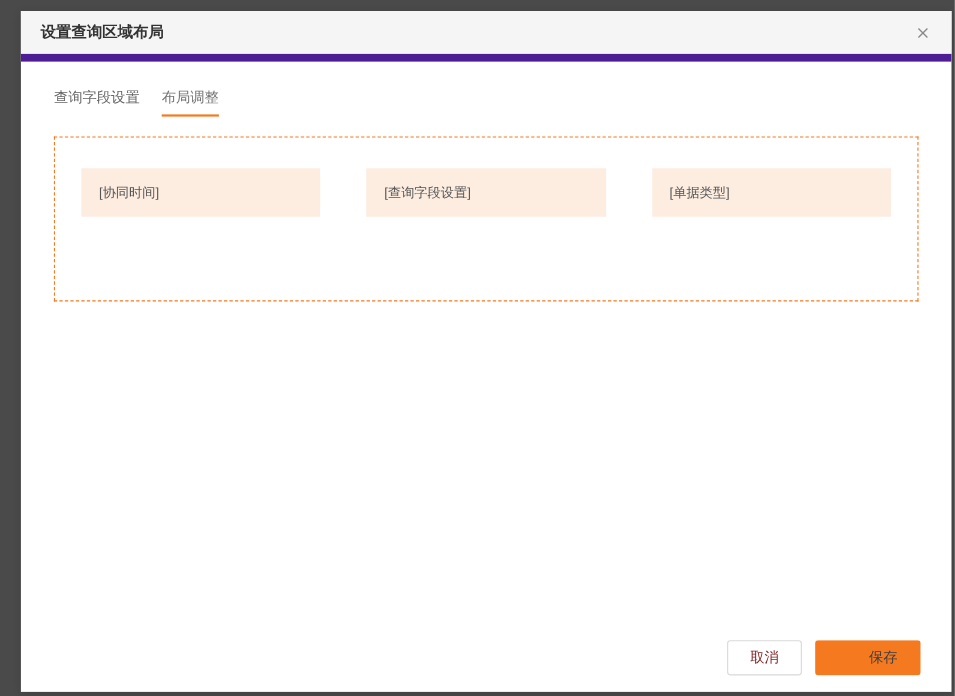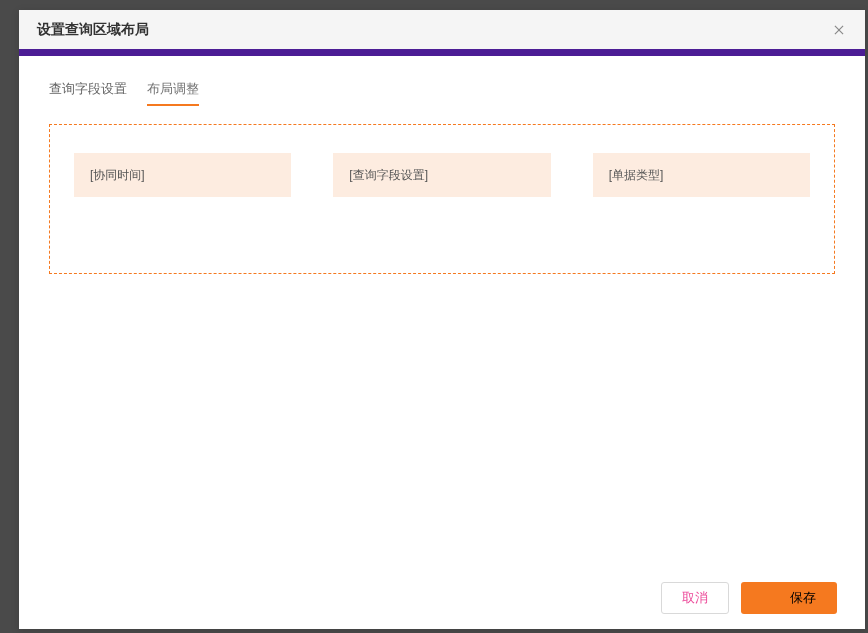--- a/index.html
+++ b/index.html
@@ -117,25 +117,25 @@
       border-radius: 3px;
       cursor: pointer;
       border: 1px solid transparent;
       display: flex;
       align-items: center;
       justify-content: center;
     }
     .btn-default {
       background: #fff;
       border-color: #d9d9d9;
-      color: #ec4899;
+      color: #7f1d1d;
     }
     .btn-primary {
       background: #f5791f;
-      color: #000000;
+      color: #404040;
       padding-left: 48px;
     }
   </style>
 </head>
 <body>
 
 <div class="modal">
   <div class="modal-header">
     <div class="modal-title">设置查询区域布局</div>
     <div class="close-icon">

